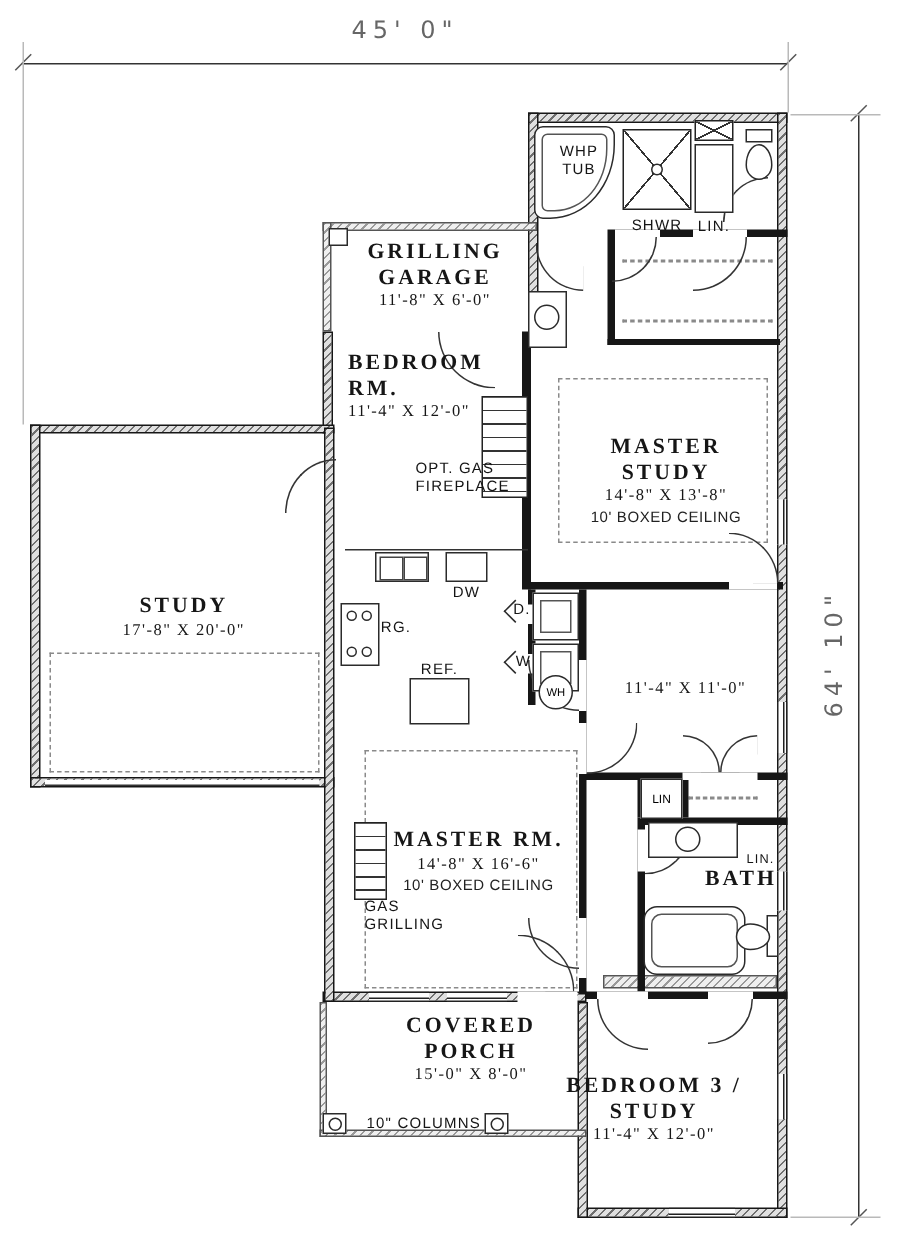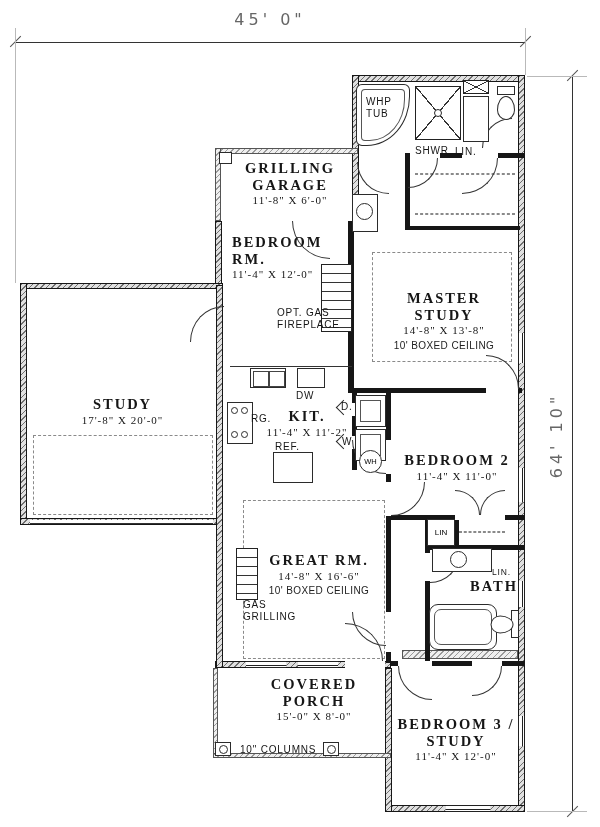--- a/index.html
+++ b/index.html
@@ -28,21 +28,21 @@
   .xbox{border:1px solid #222;box-sizing:border-box;background:
         linear-gradient(to top right,transparent calc(50% - .6px),#333 calc(50% - .6px) calc(50% + .6px),transparent calc(50% + .6px)),
         linear-gradient(to bottom right,transparent calc(50% - .6px),#333 calc(50% - .6px) calc(50% + .6px),transparent calc(50% + .6px)),#fff;}
   .fp{border:1.3px solid #222;box-sizing:border-box;background:
       repeating-linear-gradient(to bottom,transparent 0 8px,#333 8px 9px),#fff;}
   .room-name{font:bold 14.5px/1.15 "Liberation Serif",serif;letter-spacing:2px;text-align:center;
              white-space:pre-line;color:#161616;}
   .room-size{font:11px/1.4 "Liberation Serif",serif;letter-spacing:1px;text-align:center;color:#161616;}
   .ceil{font:10px/1.3 "Liberation Sans",sans-serif;letter-spacing:.4px;text-align:center;color:#222;}
   .fxl{font:10px/1.2 "Liberation Sans",sans-serif;letter-spacing:.8px;color:#151515;
-       white-space:pre-line;}
+       white-space:pre-line;text-align:center;}
   .dimlbl{font:16px "DejaVu Sans",sans-serif;letter-spacing:4px;color:#666;text-align:center;}
   .thin-h{height:1px;background:#333;}
   .thin-v{width:1px;background:#333;}
   .ext{background:#b9b9b9;}
   .tick{width:15px;height:1px;background:#555;transform:rotate(-45deg);}
   .chev{width:11px;height:11px;border-left:1.2px solid #2b2b2b;border-bottom:1.2px solid #2b2b2b;
         transform:rotate(45deg);background:#fff;box-sizing:border-box;}
 </style>
 </head>
 <body>
@@ -244,40 +244,35 @@
   <div class="abs" style="left:374px;top:290px;width:140px;">
     <div class="room-name">MASTER
 STUDY</div>
     <div class="room-size">14'-8" X 13'-8"</div>
     <div class="ceil">10' BOXED CEILING</div>
   </div>
   <div class="abs" style="left:50px;top:396px;width:145px;">
     <div class="room-name">STUDY</div>
     <div class="room-size">17'-8" X 20'-0"</div>
   </div>
-  <div class="abs" style="left:256px;top:408px;width:102px;">
-    <div class="room-name">KIT.</div>
-    <div class="room-size">11'-4" X 11'-2"</div>
-  </div>
   <div class="abs" style="left:392px;top:452px;width:130px;">
-    <div class="room-name">BEDROOM 2</div>
     <div class="room-size">11'-4" X 11'-0"</div>
   </div>
   <div class="abs" style="left:250px;top:552px;width:138px;">
-    <div class="room-name">GREAT RM.</div>
+    <div class="room-name">MASTER RM.</div>
     <div class="room-size">14'-8" X 16'-6"</div>
     <div class="ceil">10' BOXED CEILING</div>
   </div>
   <div class="abs" style="left:456px;top:578px;width:76px;">
     <div class="room-name">BATH</div>
   </div>
   <div class="abs" style="left:240px;top:676px;width:148px;">
     <div class="room-name">COVERED
 PORCH</div>
     <div class="room-size">15'-0" X 8'-0"</div>
   </div>
-  <div class="abs" style="left:390px;top:716px;width:132px;">
+  <div class="abs" style="left:370px;top:716px;width:132px;">
     <div class="room-name">BEDROOM 3 /
 STUDY</div>
     <div class="room-size">11'-4" X 12'-0"</div>
   </div>
 
 </div>
 
 </body></html>

